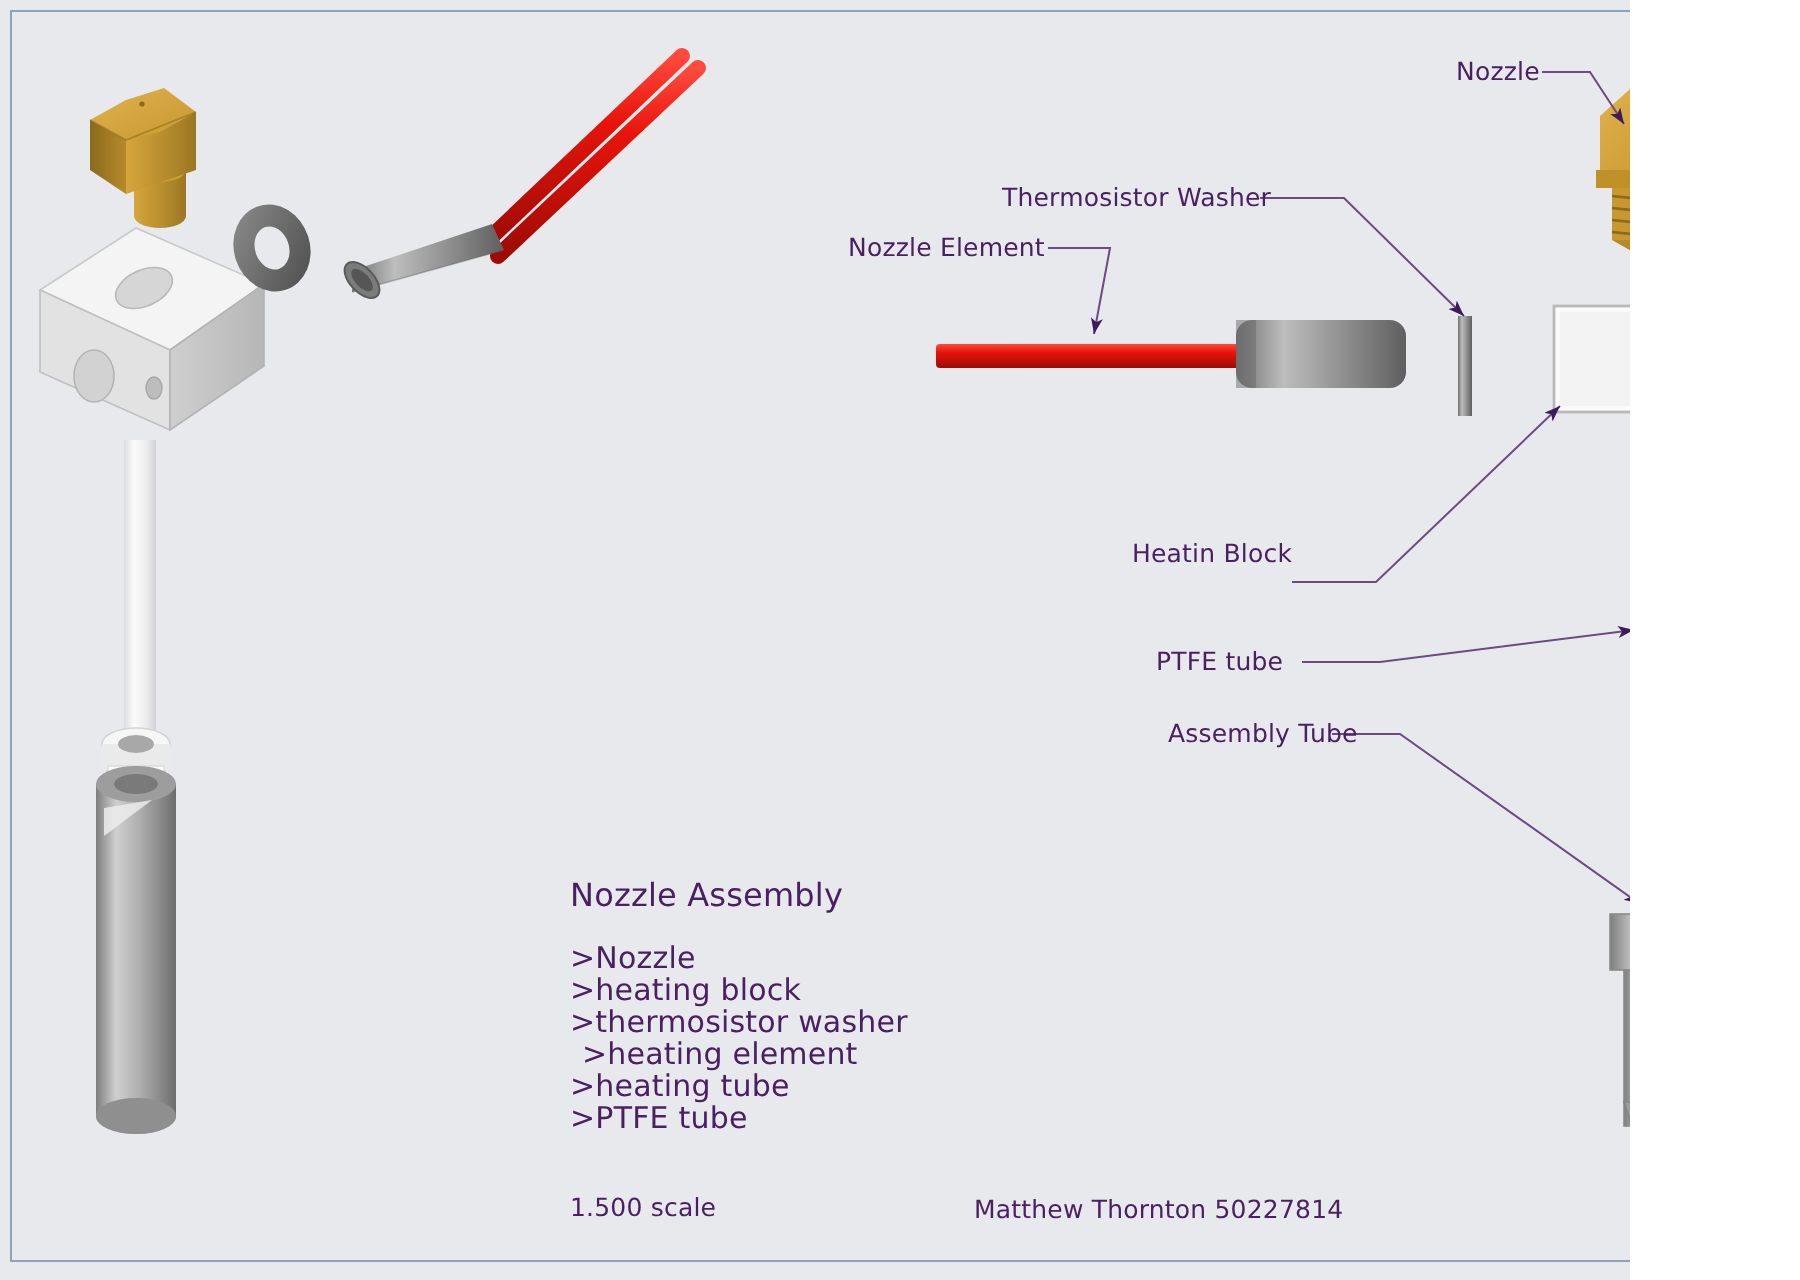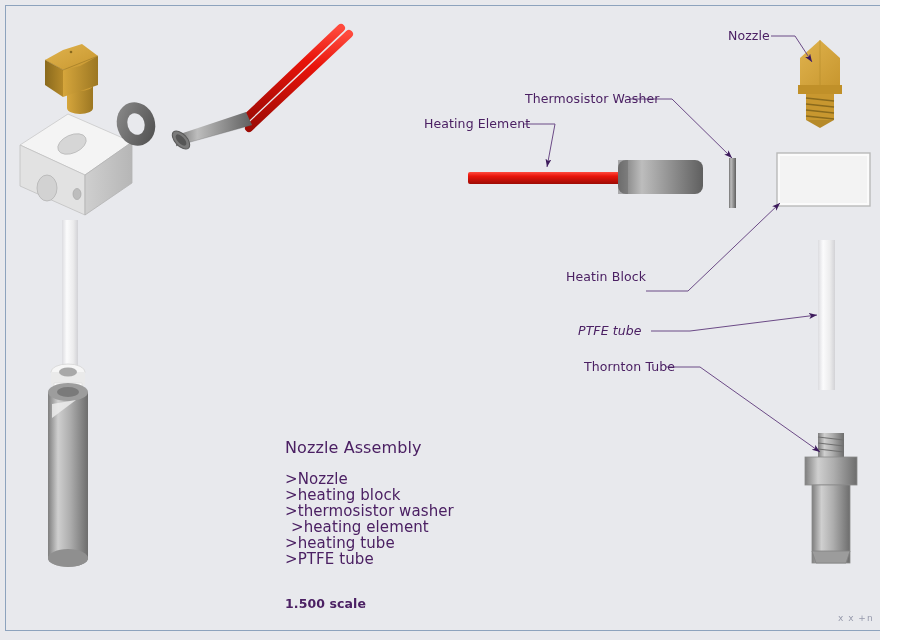--- a/index.html
+++ b/index.html
@@ -4,21 +4,21 @@
 <style>
   html, body {
     margin: 0; padding: 0;
     background: #ffffff;
   }
   body {
     font-family: "DejaVu Sans", sans-serif;
   }
   #sheet {
     position: relative;
-    width: 880px; height: 640px;
+    width: 815px; height: 640px;
     background: #e8e9ed;
     overflow: hidden;
   }
   
   #frame {
     position: absolute;
     left: 5px; top: 5px;
     width: 888px; height: 626px;
     border: 1px solid #8da3bd;
     background: #e8e9ed;
@@ -220,38 +220,39 @@
       <path d="M630,99 L672,99 L732,158" marker-end="url(#arrow)"></path>
       <path d="M524,124 L555,124 L547,167" marker-end="url(#arrow)"></path>
       <path d="M646,291 L688,291 L780,203" marker-end="url(#arrow)"></path>
       <path d="M651,331 L690,331 L817,315" marker-end="url(#arrow)"></path>
       <path d="M666,367 L700,367 L820,452" marker-end="url(#arrow)"></path>
     </g>
   </svg>
 
   <div class="lbl" style="left:728px; top:28px;">Nozzle</div>
 
-  <div class="lbl" style="left:525px; top:91px;">Thermosistor Washer</div>
-
-  <div class="lbl" style="left:424px; top:116px;">Heating Element</div>
+  <div class="lbl" style="left:501px; top:91px;">Thermosistor Washer</div>
+
+  <div class="lbl" style="left:424px; top:116px;">Nozzle Element</div>
 
   <div class="lbl" style="left:566px; top:269px;">Heatin Block</div>
 
-  <div class="lbl" style="left:578px; top:323px;font-style:italic;">PTFE tube</div>
-
-  <div class="lbl" style="left:584px; top:359px;">Thornton Tube</div>
+  <div class="lbl" style="left:578px; top:323px;">PTFE tube</div>
+
+  <div class="lbl" style="left:584px; top:359px;">Assembly Tube</div>
 
   <div class="lbl note-title" style="left:285px; top:438px;">Nozzle Assembly</div>
 
   <div>
     <div class="lbl note-line" style="left:285px; top:470px;">&gt;Nozzle</div>
     <div class="lbl note-line" style="left:285px; top:486px;">&gt;heating block</div>
     <div class="lbl note-line" style="left:285px; top:502px;">&gt;thermosistor washer</div>
     <div class="lbl note-line" style="left:291px; top:518px;">&gt;heating element</div>
     <div class="lbl note-line" style="left:285px; top:534px;">&gt;heating tube</div>
     <div class="lbl note-line" style="left:285px; top:550px;">&gt;PTFE tube</div>
   </div>
 
-  <div class="lbl" style="left:285px; top:596px;font-weight:bold;">1.500 scale</div>
-
+  <div class="lbl" style="left:285px; top:596px;">1.500 scale</div>
+
+  <div class="lbl" style="left:487px; top:597px;">Matthew Thornton 50227814</div>
 
   <div class="cutoff">x x +n 1</div>
 </div>
 
 </body></html>

